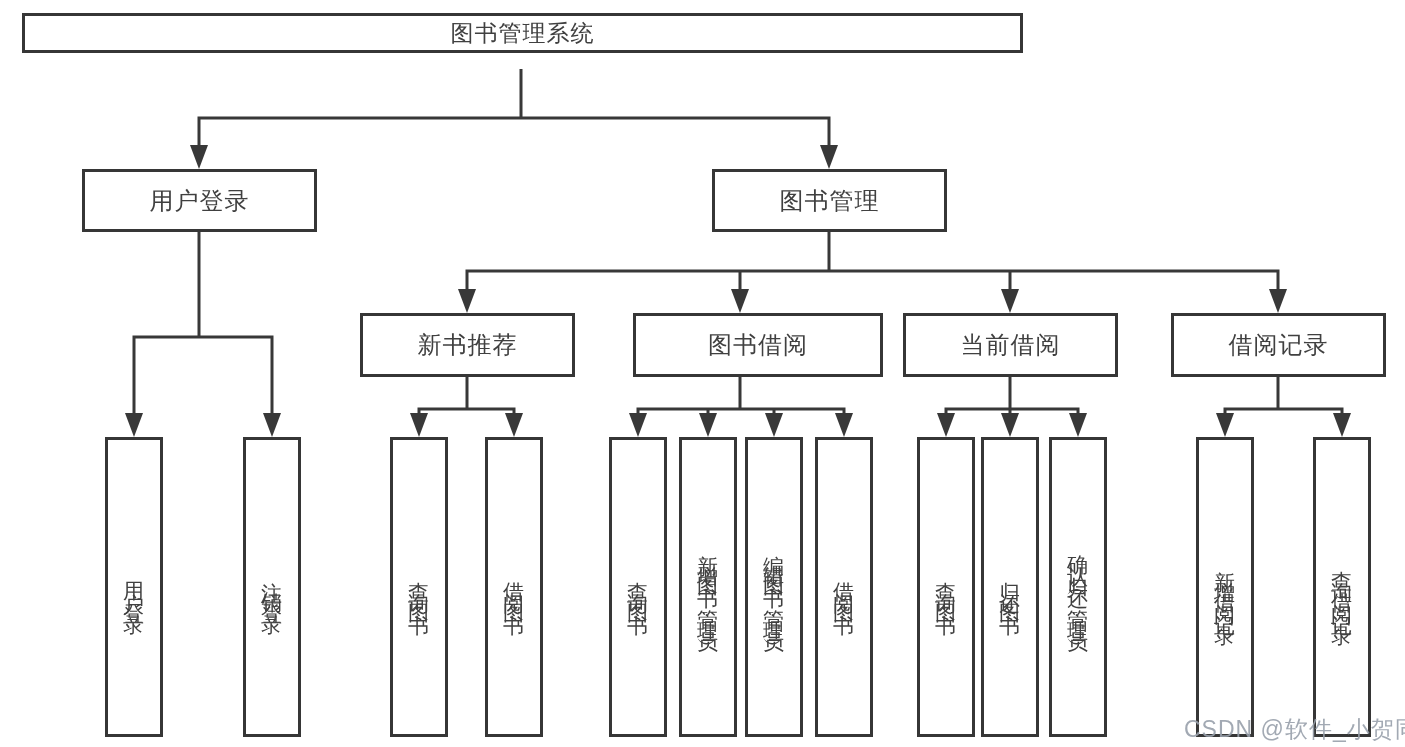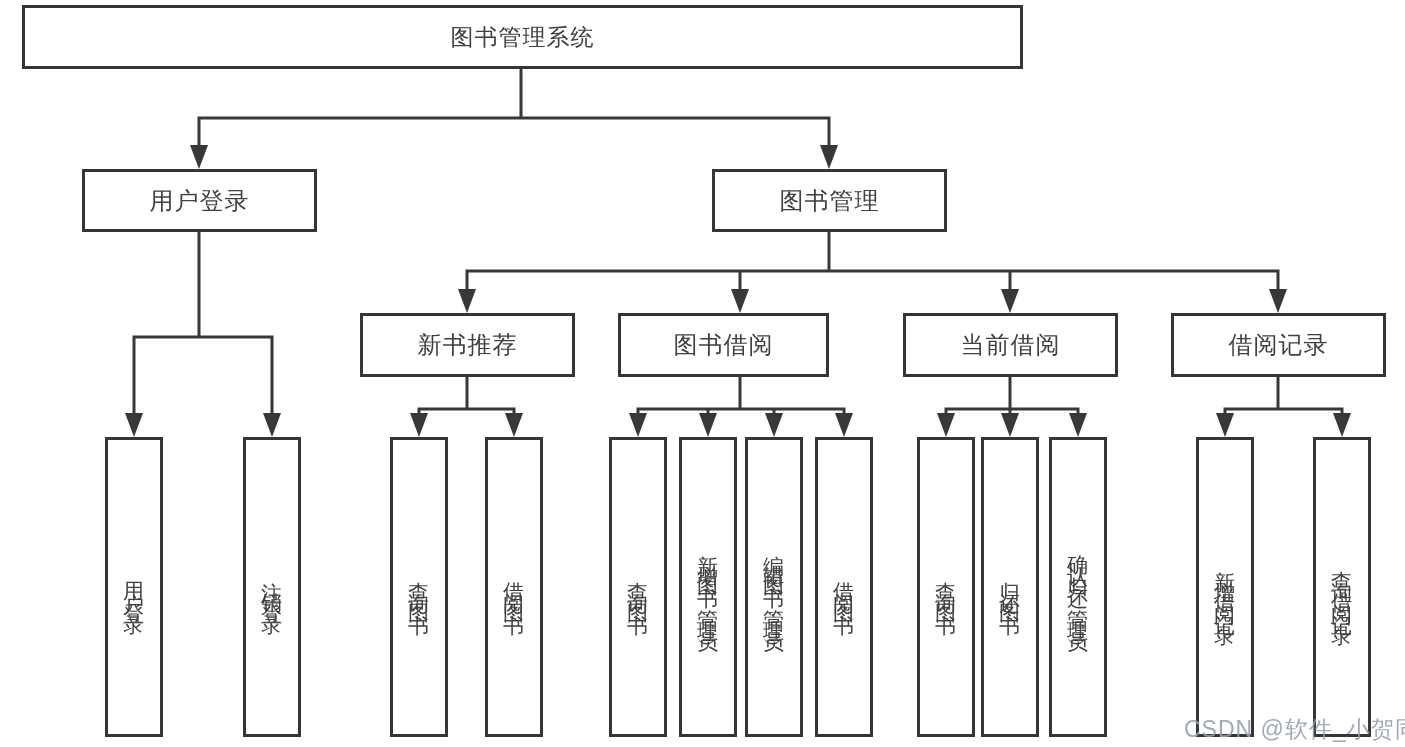--- a/index.html
+++ b/index.html
@@ -83,35 +83,35 @@
       <polygon points="765,413 783,413 774,437"></polygon>
       <polygon points="835,413 853,413 844,437"></polygon>
       <polygon points="937,413 955,413 946,437"></polygon>
       <polygon points="1001,413 1019,413 1010,437"></polygon>
       <polygon points="1069,413 1087,413 1078,437"></polygon>
       <polygon points="1216,413 1234,413 1225,437"></polygon>
       <polygon points="1333,413 1351,413 1342,437"></polygon>
     </g>
   </svg>
 
-  <div class="box" style="left:22px; top:5px; width:1001px; height:64px;">
+  <div class="box" style="left:22px; top:13px; width:1001px; height:40px;">
     <span class="hlabel root-label">图书管理系统</span>
   </div>
 
   <div class="box" style="left:82px; top:169px; width:235px; height:63px;">
     <span class="hlabel">用户登录</span>
   </div>
   <div class="box" style="left:360px; top:313px; width:215px; height:64px;">
     <span class="hlabel">新书推荐</span>
   </div>
 
   <div class="box" style="left:712px; top:169px; width:235px; height:63px;">
     <span class="hlabel">图书管理</span>
   </div>
-  <div class="box" style="left:618px; top:313px; width:211px; height:64px;">
+  <div class="box" style="left:633px; top:313px; width:250px; height:64px;">
     <span class="hlabel">图书借阅</span>
   </div>
   <div class="box" style="left:1171px; top:313px; width:215px; height:64px;">
     <span class="hlabel">借阅记录</span>
   </div>
   <div class="box" style="left:903px; top:313px; width:215px; height:64px;">
     <span class="hlabel">当前借阅</span>
   </div>
 
   <div class="box leaf" style="left:105px; top:437px; width:58px; height:300px;">

